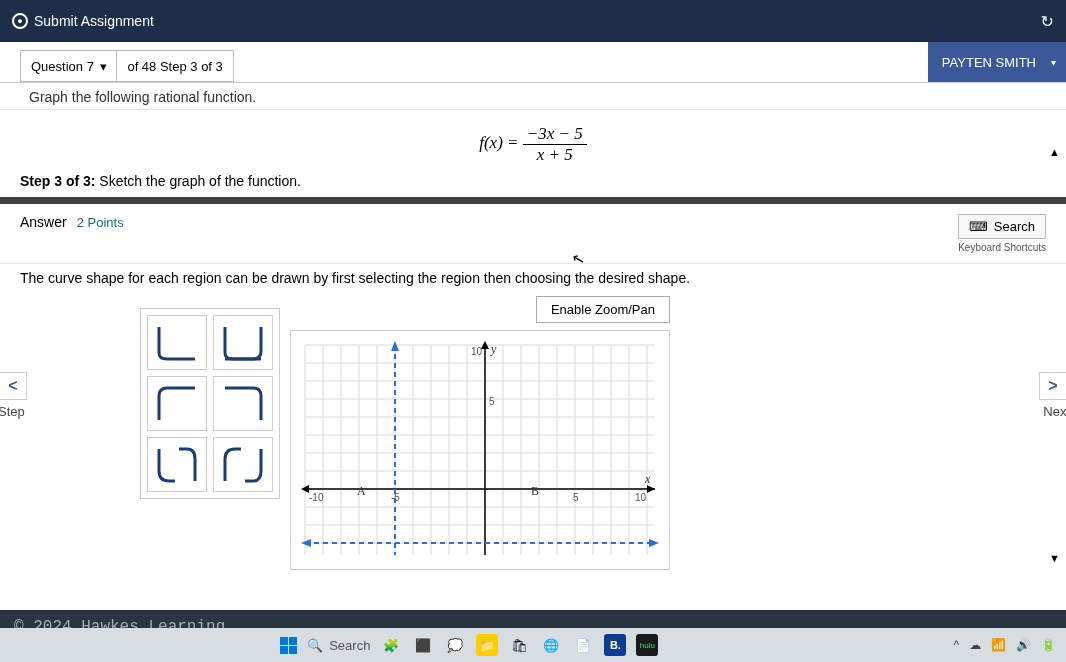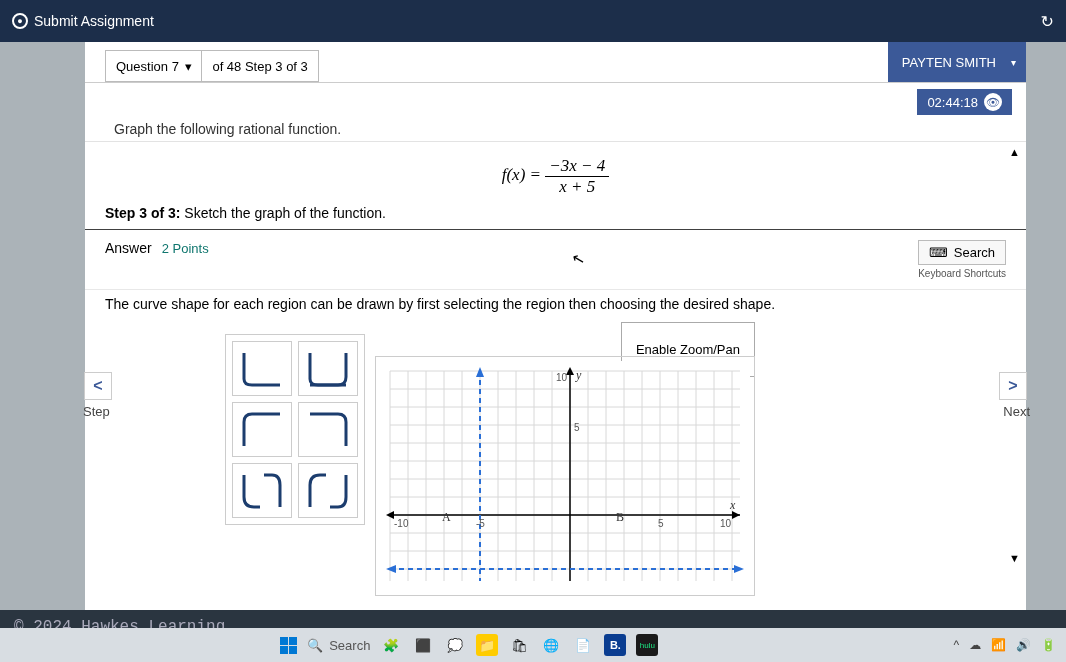--- a/index.html
+++ b/index.html
@@ -35,20 +35,21 @@
       align-items: center;
       justify-content: center;
       font-size: 9px;
     }
     .exam-title { font-size: 14px; color: #d0d7e0; }
     .refresh-icon { font-size: 16px; }
     .main-wrap {
       display: flex;
       height: 568px;
       background: #abb3b8;
+      flex-direction: column;
     }
     .side-space { width: 85px; flex-shrink: 0; }
     .content-area {
       flex: 1;
       background: #fff;
       position: relative;
       display: flex;
       flex-direction: column;
     }
     .header-row {
@@ -125,21 +126,21 @@
       font-size: 17px;
       font-style: italic;
     }
     .frac { display: inline-block; vertical-align: middle; text-align: center; }
     .frac .num { border-bottom: 1px solid #000; padding: 0 4px; }
     .frac .den { padding: 0 4px; font-family: Liberation Serif, serif; }
     .step-text { padding: 0 20px 8px 20px; font-size: 14px; }
     .answer-row {
       padding: 10px 20px;
       font-size: 14px;
-      border-top: 1px solid #404040;
+      border-top: 7px solid #404040;
       border-bottom: 1px solid #e8e8e8;
       display: flex;
       justify-content: space-between;
       align-items: flex-start;
     }
     .answer-left { display: flex; gap: 10px; align-items: baseline; }
     .points { color: #0f766e; font-size: 13px; }
     .helper-col { text-align: right; }
     .keypad-btn {
       border: 1px solid #bbb;
@@ -176,21 +177,21 @@
       justify-content: center;
       background: #fff;
     }
     .shape-cell svg { width: 48px; height: 44px; }
     .plot-wrap { position: relative; border: 1px solid #ccc; padding: 4px; }
     .zoom-btn {
       position: absolute;
       top: -34px;
       right: 0;
       border: 1px solid #aaa;
-      padding: 19px 14px;
+      padding: 5px 14px;
       font-size: 13px;
       background: #fff;
     }
     .plot { width: 370px; height: 230px; position: relative; background: #fff; }
     .plot svg { position: absolute; top: 0; left: 0; }
     .nav-btn {
       position: absolute;
       top: 330px;
       width: 28px; height: 28px;
       background: #fff;
@@ -268,34 +269,27 @@
           <span>▾</span>
         </div>
         <div class="q-step">of 48 Step 3 of 3</div>
       </div>
       <div class="user-block">
         <span>PAYTEN SMITH</span>
         <span class="user-caret">▾</span>
       </div>
     </div>
 
-    <div class="timer-row">
-      <div></div>
-      <div class="timer-box">
-        <span>02:44:18</span>
-        <span class="eye-icon">👁</span>
-      </div>
-    </div>
 
     <div class="instruction">Graph the following rational function.</div>
 
     <div class="formula-box">
       <span>f(x) =</span>
       <span class="frac">
-        <div class="num">−3x − 4</div>
+        <div class="num">−3x − 5</div>
         <div class="den">x + 5</div>
       </span>
     </div>
 
     <div class="step-text">
       <b>Step 3 of 3:</b> Sketch the graph of the function.
     </div>
 
     <div class="answer-row">
       <div class="answer-left">

